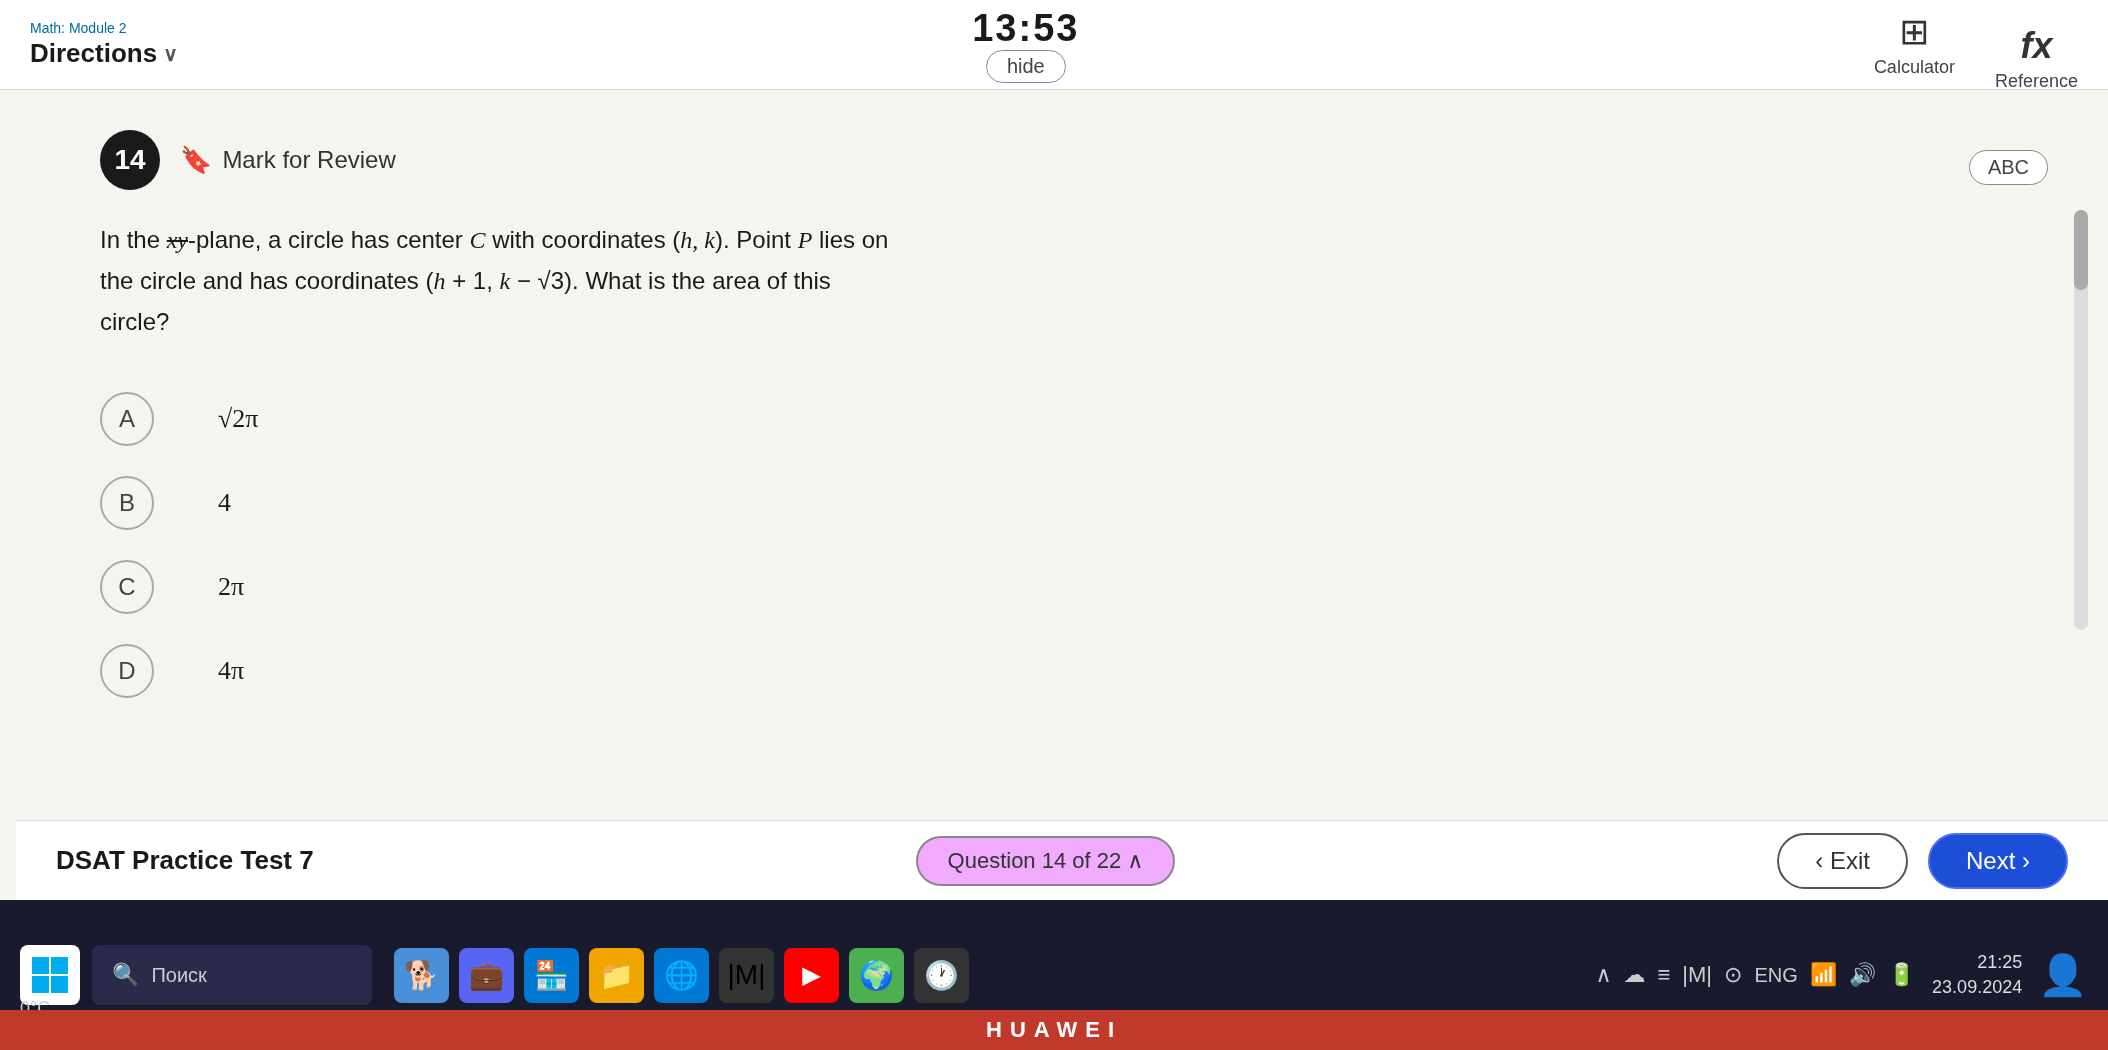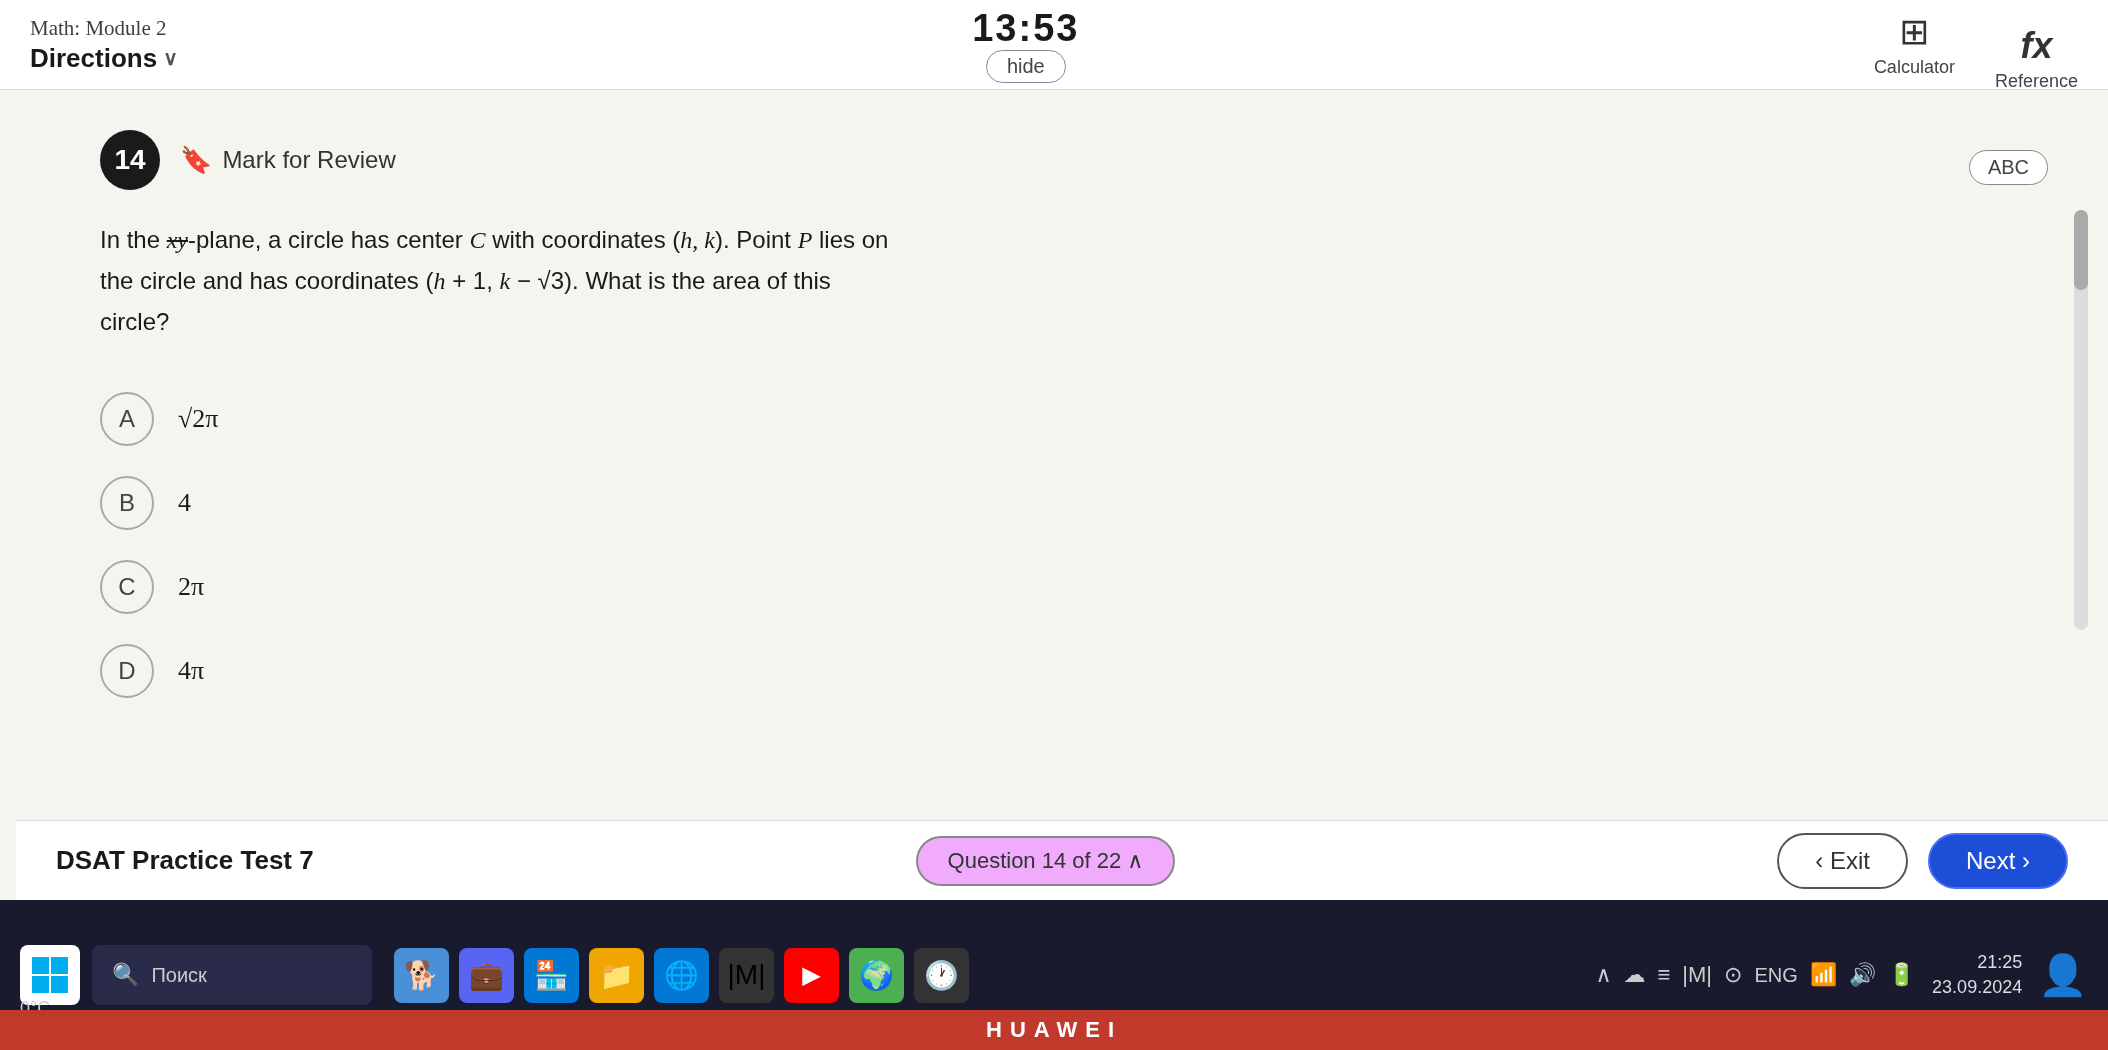--- a/index.html
+++ b/index.html
@@ -24,24 +24,23 @@
       position: relative;
     }
 
     .top-left {
       display: flex;
       flex-direction: column;
       gap: 2px;
     }
 
     .module-title {
-      font-size: 21px;
-      color: #404040;
+      font-size: 14px;
+      color: #0369a1;
       font-weight: 500;
-      font-family: Liberation Serif, serif;
     }
 
     .directions-btn {
       display: flex;
       align-items: center;
       gap: 6px;
       font-size: 26px;
       color: #1a1a1a;
       font-weight: 600;
       cursor: pointer;
@@ -427,20 +426,21 @@
 
     
     .math {
       font-style: italic;
       font-family: 'Times New Roman', serif;
     }
 
     .choice-math {
       font-family: 'Times New Roman', serif;
       font-size: 26px;
+      margin-left: 40px;
     }
   </style>
 </head>
 <body>
 
 <div class="top-bar">
   <div class="top-left">
     <span class="module-title">Math: Module 2</span>
     <button class="directions-btn">
       <span>Directions</span>

